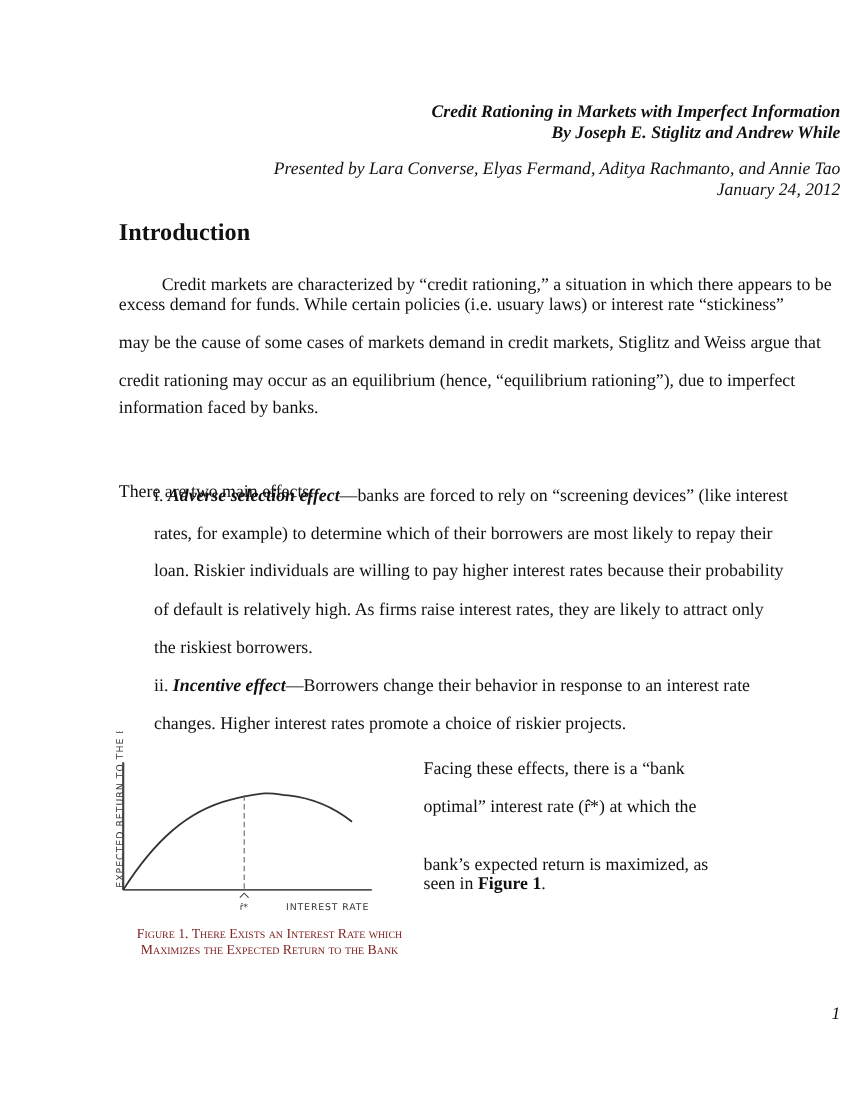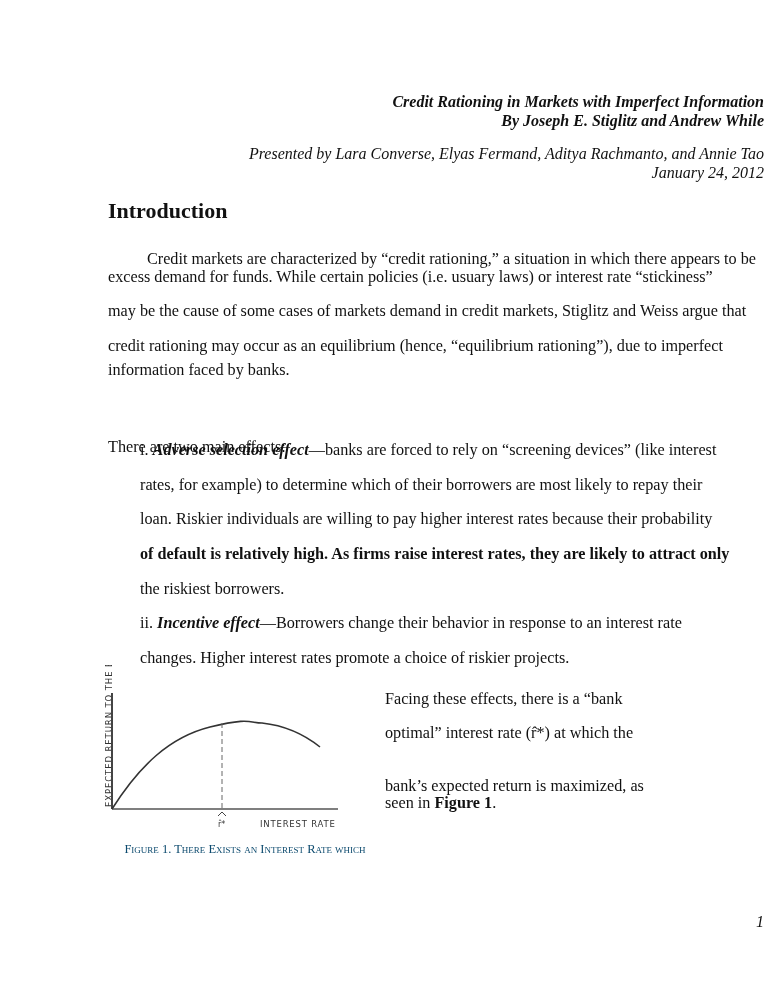--- a/index.html
+++ b/index.html
@@ -12,21 +12,21 @@
   .center { left: 0; width: 764px; text-align: right; font-style: italic; }
   .title { font-weight: bold; font-size: 16px; line-height: 19px; }
   .meta { font-size: 16px; line-height: 19px; }
   .heading { font-weight: bold; font-size: 22px; font-family: Liberation Serif, serif; }
   .line { font-size: 16.2px; white-space: nowrap; }
   .bi { font-weight: bold; font-style: italic; }
   .b { font-weight: bold; }
   .caption {
     font-family: "Liberation Serif", "DejaVu Serif", serif;
     font-variant: small-caps; font-size: 12.5px; line-height: 14px;
-    text-align: center; width: 280px; color: #0c4a6e;
+    text-align: center; width: 280px; color: #7f1d1d;
   }
   .fig-svg text { font-family: "DejaVu Sans", sans-serif; }
 </style>
 </head>
 <body>
 
 <div class="abs center title" style="top:92px;">Credit Rationing in Markets with Imperfect Information</div>
 <div class="abs center title" style="top:111px;">By Joseph E. Stiglitz and Andrew While</div>
 <div class="abs center meta" style="top:144px;">Presented by Lara Converse, Elyas Fermand, Aditya Rachmanto, and Annie Tao</div>
 <div class="abs center meta" style="top:163px;">January 24, 2012</div>
@@ -39,21 +39,21 @@
 <div class="abs line" style="left:108px; top:337px;">credit rationing may occur as an equilibrium (hence, “equilibrium rationing”), due to imperfect</div>
 <div class="abs line" style="left:108px; top:361px;text-align:center;">information faced by banks.</div>
 
 <div class="abs line" style="left:108px; top:422px;margin-top:16px;">There are two main effects:</div>
 
 <div class="abs line" style="left:140px; top:441px;">
   <span>i. </span><span class="bi">Adverse selection effect</span><span>—banks are forced to rely on “screening devices” (like interest</span>
 </div>
 <div class="abs line" style="left:140px; top:476px;">rates, for example) to determine which of their borrowers are most likely to repay their</div>
 <div class="abs line" style="left:140px; top:510px;">loan.  Riskier individuals are willing to pay higher interest rates because their probability</div>
-<div class="abs line" style="left:140px; top:545px;font-weight:bold;">of default is relatively high.  As firms raise interest rates, they are likely to attract only</div>
+<div class="abs line" style="left:140px; top:545px;">of default is relatively high.  As firms raise interest rates, they are likely to attract only</div>
 <div class="abs line" style="left:140px; top:580px;">the riskiest borrowers.</div>
 
 <div class="abs line" style="left:140px; top:614px;">
   <span>ii. </span><span class="bi">Incentive effect</span><span>—Borrowers change their behavior in response to an interest rate</span>
 </div>
 <div class="abs line" style="left:140px; top:649px;">changes. Higher interest rates promote a choice of riskier projects.</div>
 
 <div class="abs" style="left:100px; top:665px; width:270px; height:170px;">
   <svg class="fig-svg" width="270" height="170" viewBox="0 0 270 170" xmlns="http://www.w3.org/2000/svg">
 
@@ -67,20 +67,21 @@
     <line x1="122" y1="58" x2="122" y2="144" stroke="#666" stroke-width="1" stroke-dasharray="5,3"></line>
 
     <path d="M118,151 L122,147 L126,151" fill="none" stroke="#444" stroke-width="1"></path>
     <text x="118" y="162" font-size="8" fill="#333">r̂*</text>
     <text x="160" y="162" font-size="8.5" letter-spacing="0.8" fill="#333">INTEREST RATE</text>
   </svg>
 </div>
 
 <div class="abs caption" style="left:105px; top:842px;">
   <div>Figure 1. There Exists an Interest Rate which</div>
+  <div>Maximizes the Expected Return to the Bank</div>
 </div>
 
 <div class="abs line" style="left:385px; top:690px;">Facing these effects, there is a “bank</div>
 <div class="abs line" style="left:385px; top:724px;">optimal” interest rate (r̂*) at which the</div>
 <div class="abs line" style="left:385px; top:759px;margin-top:18px;">bank’s expected return is maximized, as</div>
 <div class="abs line" style="left:385px; top:794px;">
   <span>seen in </span><span class="b">Figure 1</span><span>.</span>
 </div>
 
 <div class="abs center meta" style="top:912px;">1</div>

